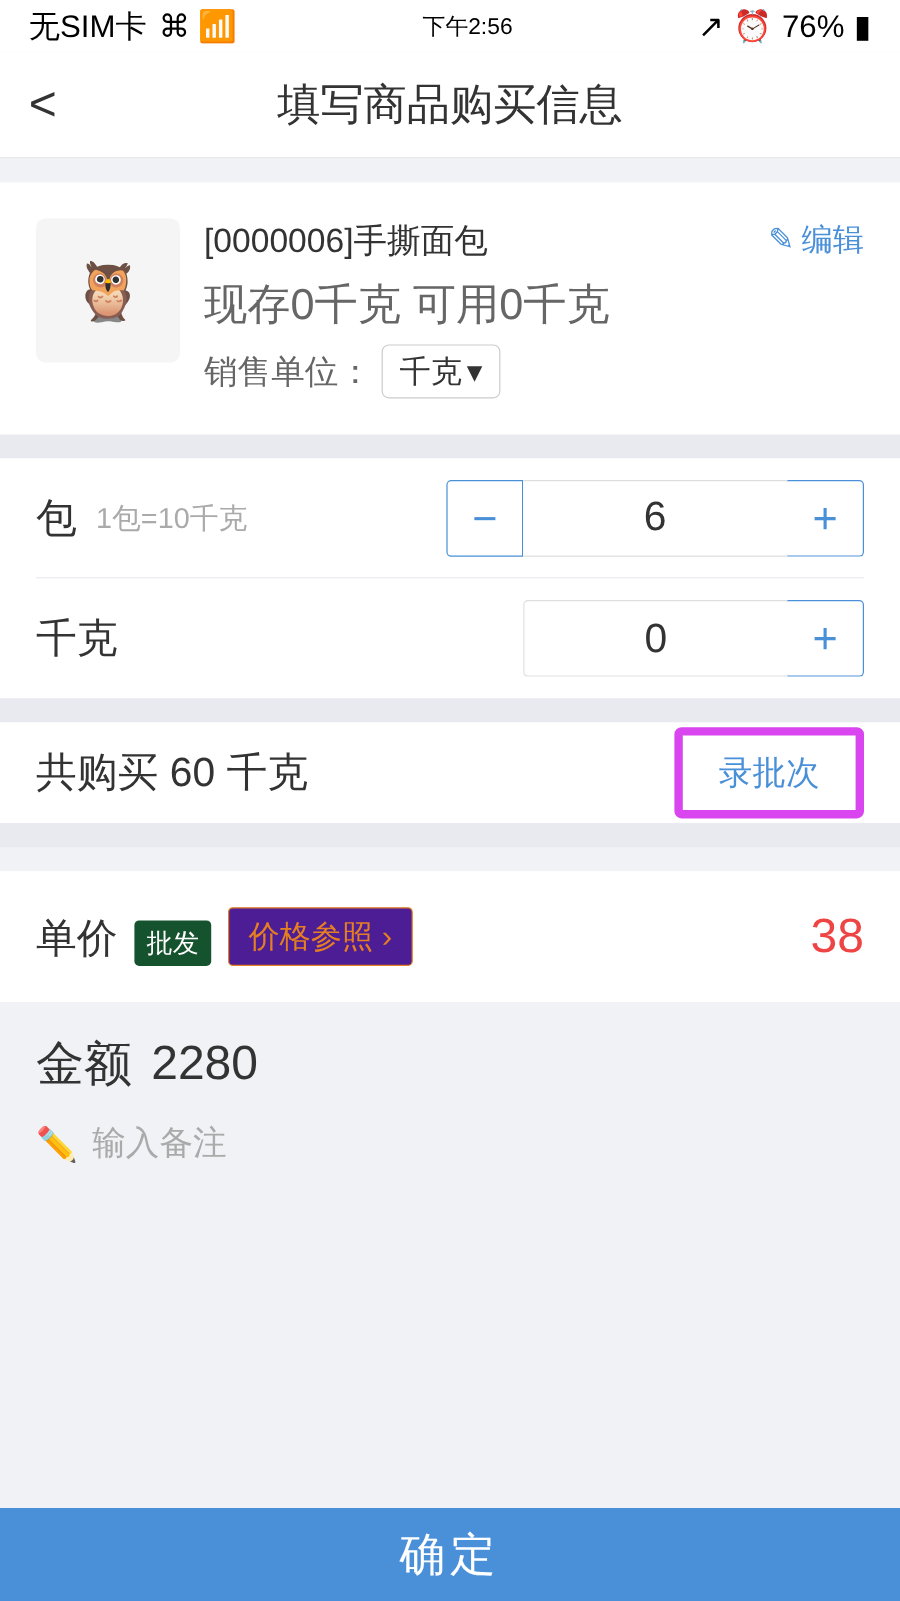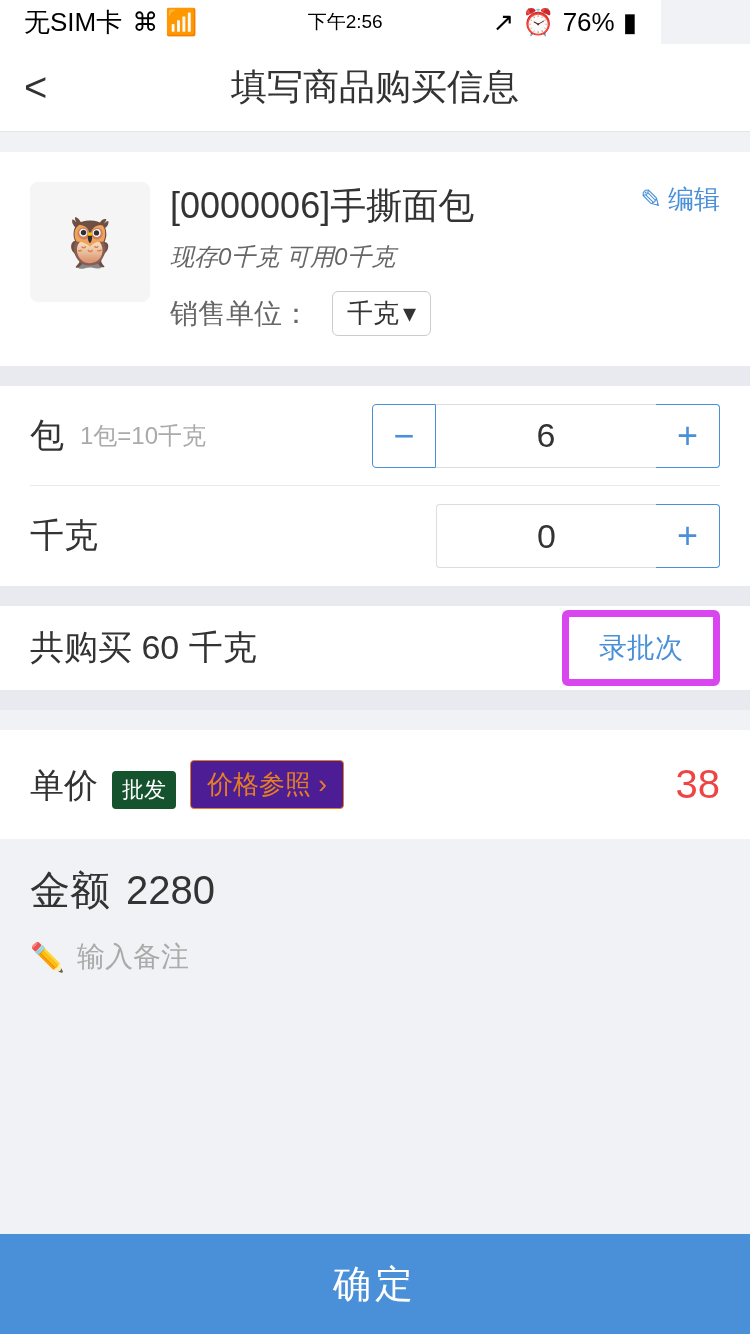--- a/index.html
+++ b/index.html
@@ -8,21 +8,21 @@
       width: 750px;
       min-height: 1334px;
       font-family: -apple-system, 'PingFang SC', 'Helvetica Neue', sans-serif;
       background: #f0f2f5;
       font-size: 32px;
       position: relative;
     }
 
     
     .status-bar {
-      width: 661px;
+      width: 750px;
       height: 44px;
       background: #fff;
       display: flex;
       align-items: center;
       justify-content: space-between;
       padding: 0 24px;
       font-size: 26px;
       color: #000;
     }
     .status-left { display: flex; align-items: center; gap: 10px; }
@@ -74,37 +74,36 @@
       flex-shrink: 0;
     }
     .product-image .logo {
       font-size: 48px;
       color: #999;
     }
     .product-info {
       flex: 1;
     }
     .product-name {
-      font-size: 36px;
+      font-size: 28px;
       color: #333;
       font-weight: 500;
       margin-bottom: 10px;
     }
     .product-stock {
-      font-size: 24px;
+      font-size: 36px;
       color: #666;
-      margin-bottom: 18px;
-      font-style: italic;
+      margin-bottom: 8px;
     }
     .product-unit-row {
       display: flex;
       align-items: center;
       font-size: 28px;
       color: #666;
-      gap: 22px;
+      gap: 8px;
     }
     .unit-badge {
       background: #fff;
       border: 1px solid #ccc;
       border-radius: 6px;
       padding: 4px 14px;
       font-size: 26px;
       color: #333;
       display: flex;
       align-items: center;
@@ -299,21 +298,21 @@
       height: 500px;
       background: #f0f2f5;
     }
 
     
     .confirm-btn {
       position: fixed;
       bottom: 0;
       left: 0;
       width: 750px;
-      height: 100px;
+      height: 77px;
       background: #4a90d9;
       color: #fff;
       font-size: 38px;
       font-weight: 500;
       display: flex;
       align-items: center;
       justify-content: center;
       cursor: pointer;
       border: none;
       letter-spacing: 4px;

